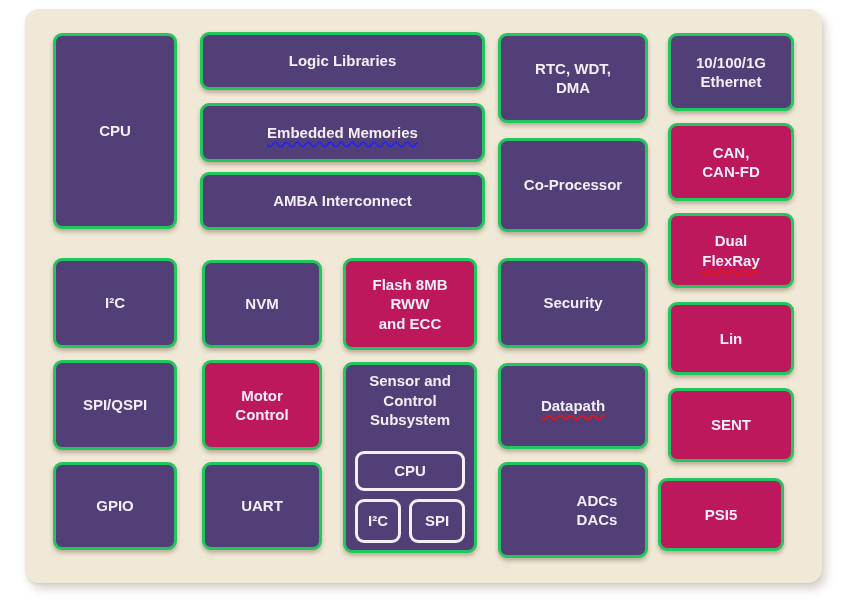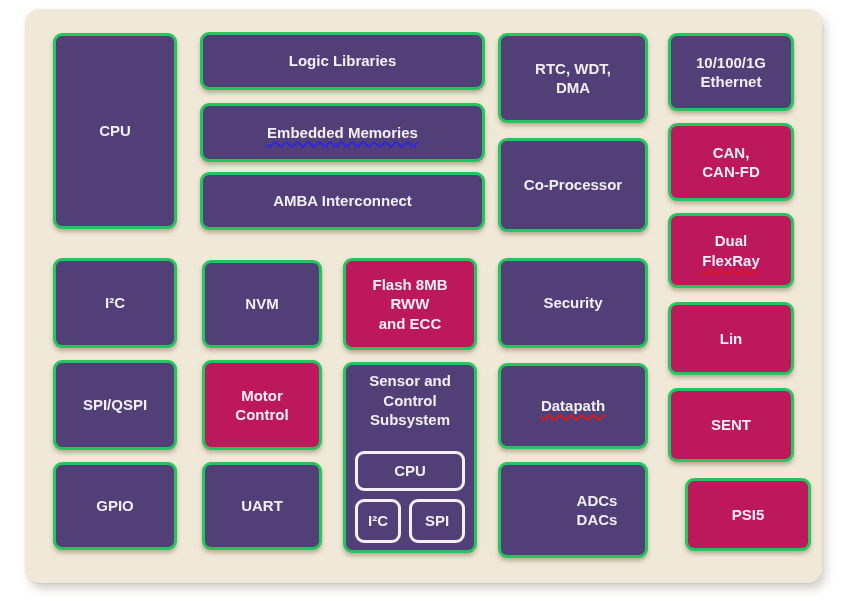--- a/index.html
+++ b/index.html
@@ -177,18 +177,18 @@
         <span>Dual</span>
         <span class="wavy-red">FlexRay</span>
       </div>
     </div>
     <div class="block gray" style="left:643px; top:293px; width:126px; height:73px;">
       <span>Lin</span>
     </div>
     <div class="block gray" style="left:643px; top:379px; width:126px; height:74px;">
       <span>SENT</span>
     </div>
-    <div class="block gray" style="left:660px; top:469px; width:126px; height:73px;">
+    <div class="block gray" style="left:633px; top:469px; width:126px; height:73px;">
       <span>PSI5</span>
     </div>
 
   </div>
 </div>
 
 </body></html>

